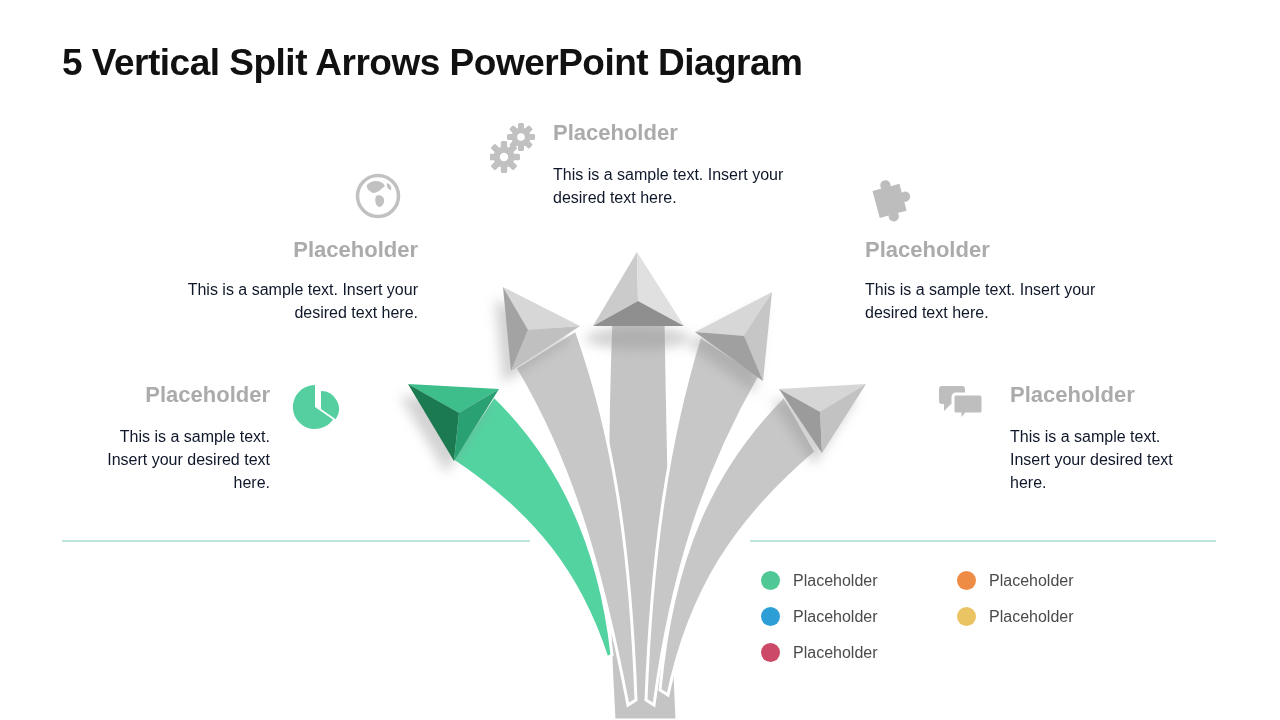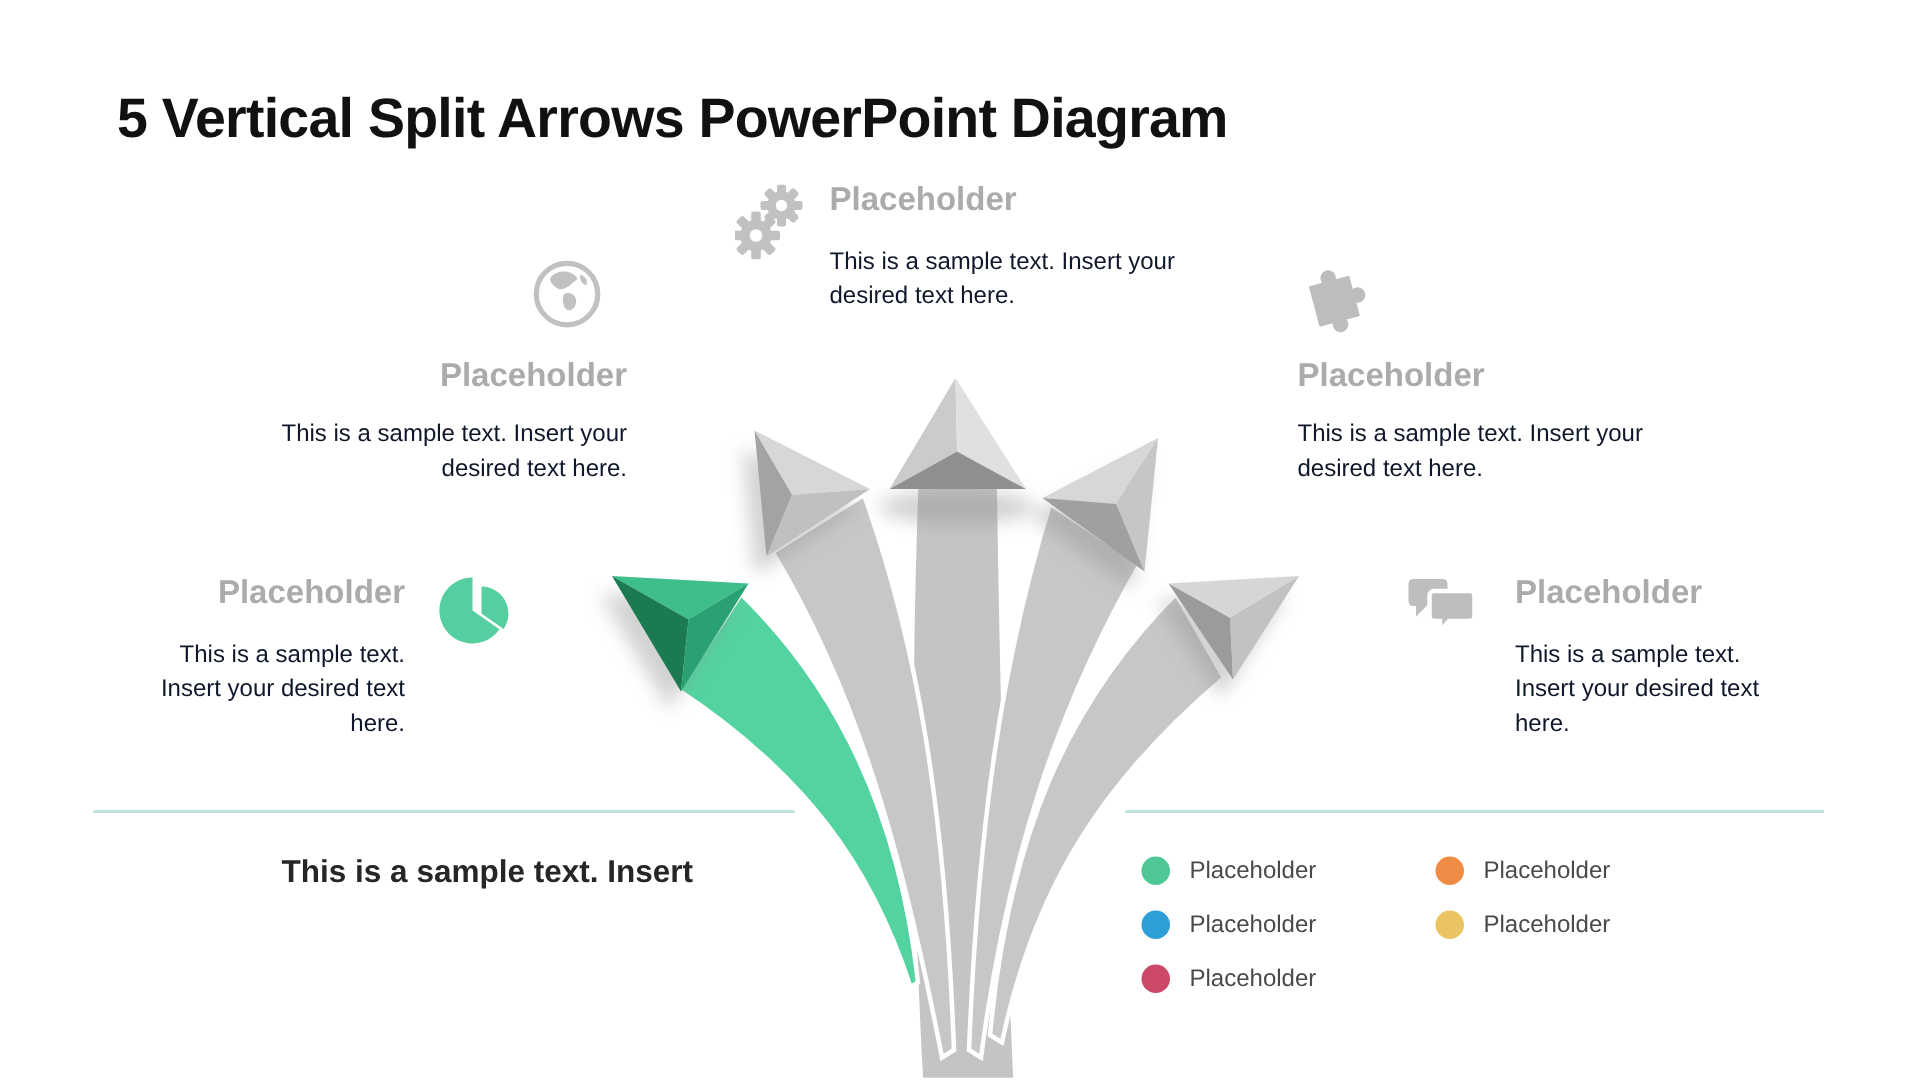--- a/index.html
+++ b/index.html
@@ -72,21 +72,21 @@
     <polygon points="772,292 744,336 763,381" fill="#C6C6C6"></polygon>
     <polygon points="695,332 763,381 744,336" fill="#A0A0A0"></polygon>
   </g>
   <g>
     <polygon points="866,384 779,389 820,412" fill="#D6D6D6"></polygon>
     <polygon points="779,389 820,412 822,453" fill="#9B9B9B"></polygon>
     <polygon points="866,384 822,453 820,412" fill="#C2C2C2"></polygon>
   </g>
 </svg>
 
-<h1 class="abs" id="slide-title" style="margin:16px;">5 Vertical Split Arrows PowerPoint Diagram</h1>
+<h1 class="abs" id="slide-title" style="margin:0;">5 Vertical Split Arrows PowerPoint Diagram</h1>
 
 <div class="abs" style="left:490px;top:123px;z-index:2;">
   <svg width="48" height="50" viewBox="0 0 48 50" fill="#C1C1C1">
     <g transform="translate(31,14)">
       <g>
         <rect x="-3" y="-14" width="6" height="7" rx="1.5"></rect>
         <rect x="-3" y="-14" width="6" height="7" rx="1.5" transform="rotate(45)"></rect>
         <rect x="-3" y="-14" width="6" height="7" rx="1.5" transform="rotate(90)"></rect>
         <rect x="-3" y="-14" width="6" height="7" rx="1.5" transform="rotate(135)"></rect>
         <rect x="-3" y="-14" width="6" height="7" rx="1.5" transform="rotate(180)"></rect>
@@ -158,21 +158,20 @@
     <path stroke="#fff" stroke-width="3" d="M20,9 L44,9 A3,3 0 0 1 47,12 L47,26 A3,3 0 0 1 44,29 L30,29 L24,36 L24,29 L20,29 A3,3 0 0 1 17,26 L17,12 A3,3 0 0 1 20,9 Z"></path>
   </svg>
 </div>
 <div class="abs sec-title" style="left:1010px;top:382px;z-index:2;">Placeholder</div>
 <div class="abs sec-body" style="left:1010px;top:425px;width:178px;z-index:2;">This is a sample text. Insert your desired text here.</div>
 
 <div class="abs divider" style="left:62px;top:540px;width:468px;z-index:2;"></div>
 <div class="abs divider" style="left:750px;top:540px;width:466px;z-index:2;"></div>
 
 <div class="abs" id="footer-note" style="left:150px;top:567px;z-index:2;">
-  <div>This is a sample text. Insert</div>
 </div>
 
 <div class="abs legend-col" style="left:761px;top:571px;z-index:2;">
   <div class="legend-row">
     <span class="legend-dot" style="background: rgb(79, 200, 150);"></span>
     <span class="legend-label">Placeholder</span>
   </div>
   <div class="legend-row">
     <span class="legend-dot" style="background: rgb(45, 159, 214);"></span>
     <span class="legend-label">Placeholder</span>

